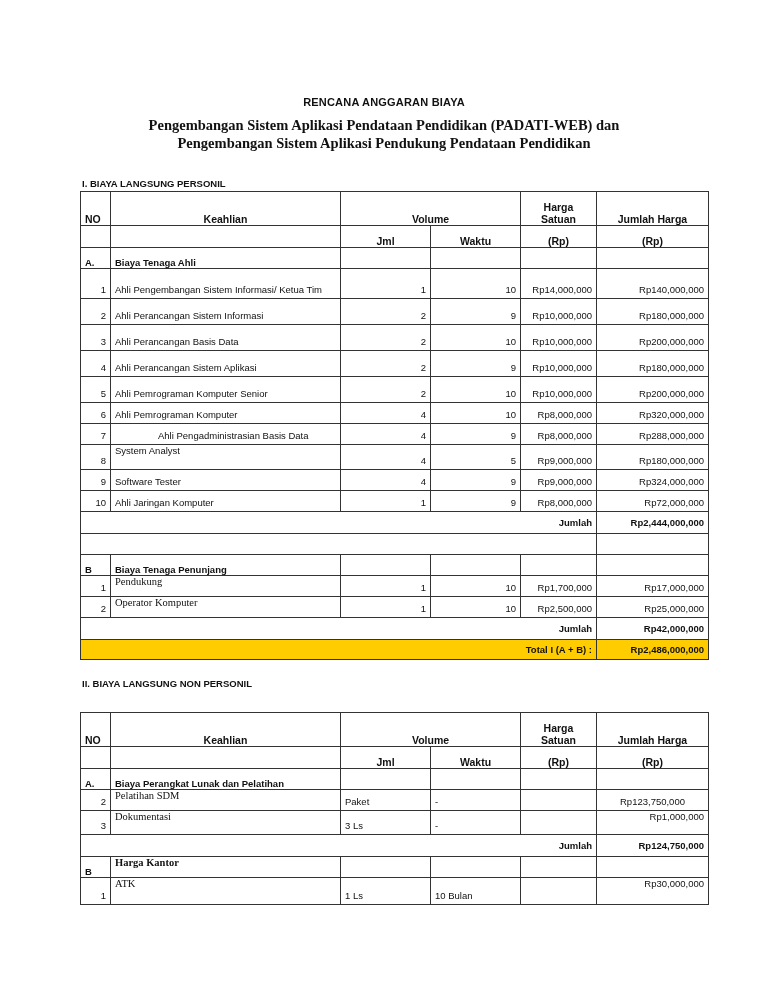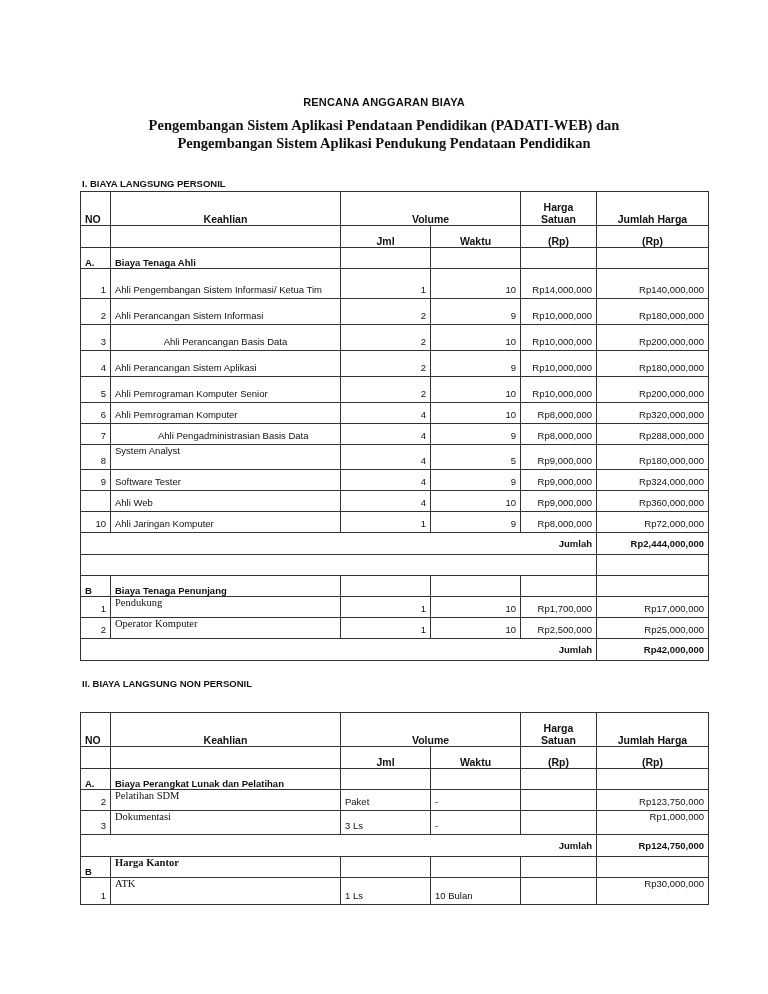--- a/index.html
+++ b/index.html
@@ -78,21 +78,21 @@
       <tr style="height: 26px;">
         <td class="r" style="vertical-align: bottom; padding-bottom: 3px;">2</td>
         <td style="vertical-align: bottom; padding-bottom: 3px;">Ahli Perancangan Sistem Informasi</td>
         <td class="r" style="vertical-align: bottom; padding-bottom: 3px;">2</td>
         <td class="r" style="vertical-align: bottom; padding-bottom: 3px;">9</td>
         <td class="r" style="vertical-align: bottom; padding-bottom: 3px;">Rp10,000,000</td>
         <td class="r" style="vertical-align: bottom; padding-bottom: 3px;">Rp180,000,000</td>
       </tr>
       <tr style="height: 26px;">
         <td class="r" style="vertical-align: bottom; padding-bottom: 3px;">3</td>
-        <td style="vertical-align: bottom; padding-bottom: 3px; text-align: center;">Ahli Perancangan Basis Data</td>
+        <td style="vertical-align: bottom; padding-bottom: 3px;">Ahli Perancangan Basis Data</td>
         <td class="r" style="vertical-align: bottom; padding-bottom: 3px;">2</td>
         <td class="r" style="vertical-align: bottom; padding-bottom: 3px;">10</td>
         <td class="r" style="vertical-align: bottom; padding-bottom: 3px;">Rp10,000,000</td>
         <td class="r" style="vertical-align: bottom; padding-bottom: 3px;">Rp200,000,000</td>
       </tr>
       <tr style="height: 26px;">
         <td class="r" style="vertical-align: bottom; padding-bottom: 3px;">4</td>
         <td style="vertical-align: bottom; padding-bottom: 3px; margin-left: 15px;">Ahli Perancangan Sistem Aplikasi</td>
         <td class="r" style="vertical-align: bottom; padding-bottom: 3px;">2</td>
         <td class="r" style="vertical-align: bottom; padding-bottom: 3px;">9</td>
@@ -133,28 +133,20 @@
       </tr>
       <tr style="height: 21px;">
         <td class="r" style="vertical-align: bottom; padding-bottom: 3px;">9</td>
         <td style="vertical-align: bottom; padding-bottom: 3px;">Software Tester</td>
         <td class="r" style="vertical-align: bottom; padding-bottom: 3px;">4</td>
         <td class="r" style="vertical-align: bottom; padding-bottom: 3px;">9</td>
         <td class="r" style="vertical-align: bottom; padding-bottom: 3px;">Rp9,000,000</td>
         <td class="r" style="vertical-align: bottom; padding-bottom: 3px;">Rp324,000,000</td>
       </tr>
       <tr style="height: 21px;">
-        <td class="r" style="vertical-align: bottom; padding-bottom: 3px;"></td>
-        <td style="vertical-align: bottom; padding-bottom: 3px;">Ahli Web</td>
-        <td class="r" style="vertical-align: bottom; padding-bottom: 3px;">4</td>
-        <td class="r" style="vertical-align: bottom; padding-bottom: 3px;">10</td>
-        <td class="r" style="vertical-align: bottom; padding-bottom: 3px;">Rp9,000,000</td>
-        <td class="r" style="vertical-align: bottom; padding-bottom: 3px;">Rp360,000,000</td>
-      </tr>
-      <tr style="height: 21px;">
         <td class="r" style="vertical-align: bottom; padding-bottom: 3px;">10</td>
         <td style="vertical-align: bottom; padding-bottom: 3px;">Ahli Jaringan Komputer</td>
         <td class="r" style="vertical-align: bottom; padding-bottom: 3px;">1</td>
         <td class="r" style="vertical-align: bottom; padding-bottom: 3px;">9</td>
         <td class="r" style="vertical-align: bottom; padding-bottom: 3px;">Rp8,000,000</td>
         <td class="r" style="vertical-align: bottom; padding-bottom: 3px;">Rp72,000,000</td>
       </tr>
     </tbody>
   <tbody>
       <tr style="height:22px;">
@@ -189,20 +181,24 @@
         <td class="r" style="vertical-align: bottom; padding-bottom: 3px;">1</td>
         <td class="r" style="vertical-align: bottom; padding-bottom: 3px;">10</td>
         <td class="r" style="vertical-align: bottom; padding-bottom: 3px;">Rp2,500,000</td>
         <td class="r" style="vertical-align: bottom; padding-bottom: 3px;">Rp25,000,000</td>
       </tr>
     </tbody>
   <tbody>
       <tr style="height:22px;">
     <td colspan="5" class="r b" style="vertical-align:middle;">Jumlah</td>
     <td class="r b" style="vertical-align:middle;">Rp42,000,000</td>
+  </tr>
+  <tr class="yellow" style="height:20px;">
+    <td colspan="5" class="r b" style="vertical-align:middle;">Total I (A + B) :</td>
+    <td class="r b" style="vertical-align:middle;">Rp2,486,000,000</td>
   </tr>
 </tbody>
   </table>
 
 <div class="sec-title" style="top:678px;">II. BIAYA LANGSUNG NON PERSONIL</div>
 <table class="rab" style="top:712px;">
   <colgroup>
       <col class="c-no">
       <col class="c-k">
       <col class="c-j">
@@ -235,21 +231,21 @@
         <td></td>
   </tr>
   </tbody>
     <tbody id="s2a">
       <tr style="height: 21px;">
         <td class="r" style="vertical-align: bottom; padding-bottom: 3px;">2</td>
         <td class="serif" style="padding-bottom: 3px;">Pelatihan SDM</td>
         <td class="l" style="vertical-align: bottom; padding-bottom: 3px;">Paket</td>
         <td class="l" style="vertical-align: bottom; padding-bottom: 3px;">-</td>
         <td class="r" style="vertical-align: bottom; padding-bottom: 3px;"></td>
-        <td class="r" style="vertical-align: bottom; padding-bottom: 3px;">Rp123,750,000</td>
+        <td class="r" style="vertical-align: bottom; padding-bottom: 3px; text-align: center;">Rp123,750,000</td>
       </tr>
       <tr style="height: 21px;">
         <td class="r" style="vertical-align: bottom; padding-bottom: 3px;">3</td>
         <td class="serif" style="padding-bottom: 3px;">Dokumentasi</td>
         <td class="l" style="vertical-align: bottom; padding-bottom: 3px;">3 Ls</td>
         <td class="l" style="vertical-align: bottom; padding-bottom: 3px;">-</td>
         <td class="r" style="vertical-align: bottom; padding-bottom: 3px;"></td>
         <td class="r" style="vertical-align: bottom; padding-bottom: 12px;">Rp1,000,000</td>
       </tr>
     </tbody>

